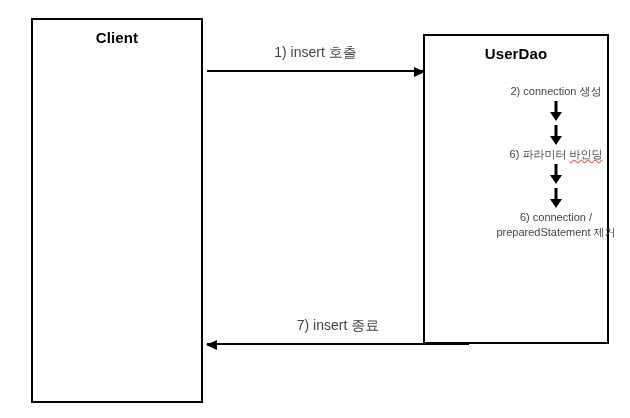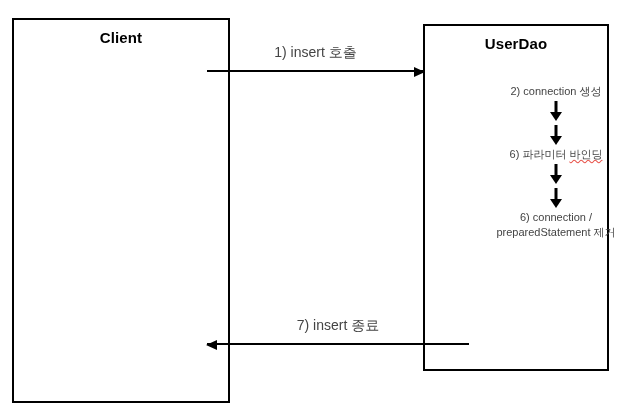--- a/index.html
+++ b/index.html
@@ -20,30 +20,30 @@
   }
 
   
   .participant-box {
     position: absolute;
     background: #ffffff;
     border: 2px solid #000000;
     box-sizing: border-box;
   }
   #client-box {
-    left: 12px;
+    left: 31px;
     top: 18px;
-    width: 218px;
+    width: 172px;
     height: 385px;
   }
   #userdao-box {
     left: 423px;
-    top: 24px;
+    top: 34px;
     width: 186px;
-    height: 347px;
+    height: 310px;
   }
   .participant-title {
     position: absolute;
     left: 0;
     right: 0;
     text-align: center;
     font-size: 15px;
     font-weight: bold;
     color: #000000;
     letter-spacing: 0.1px;

